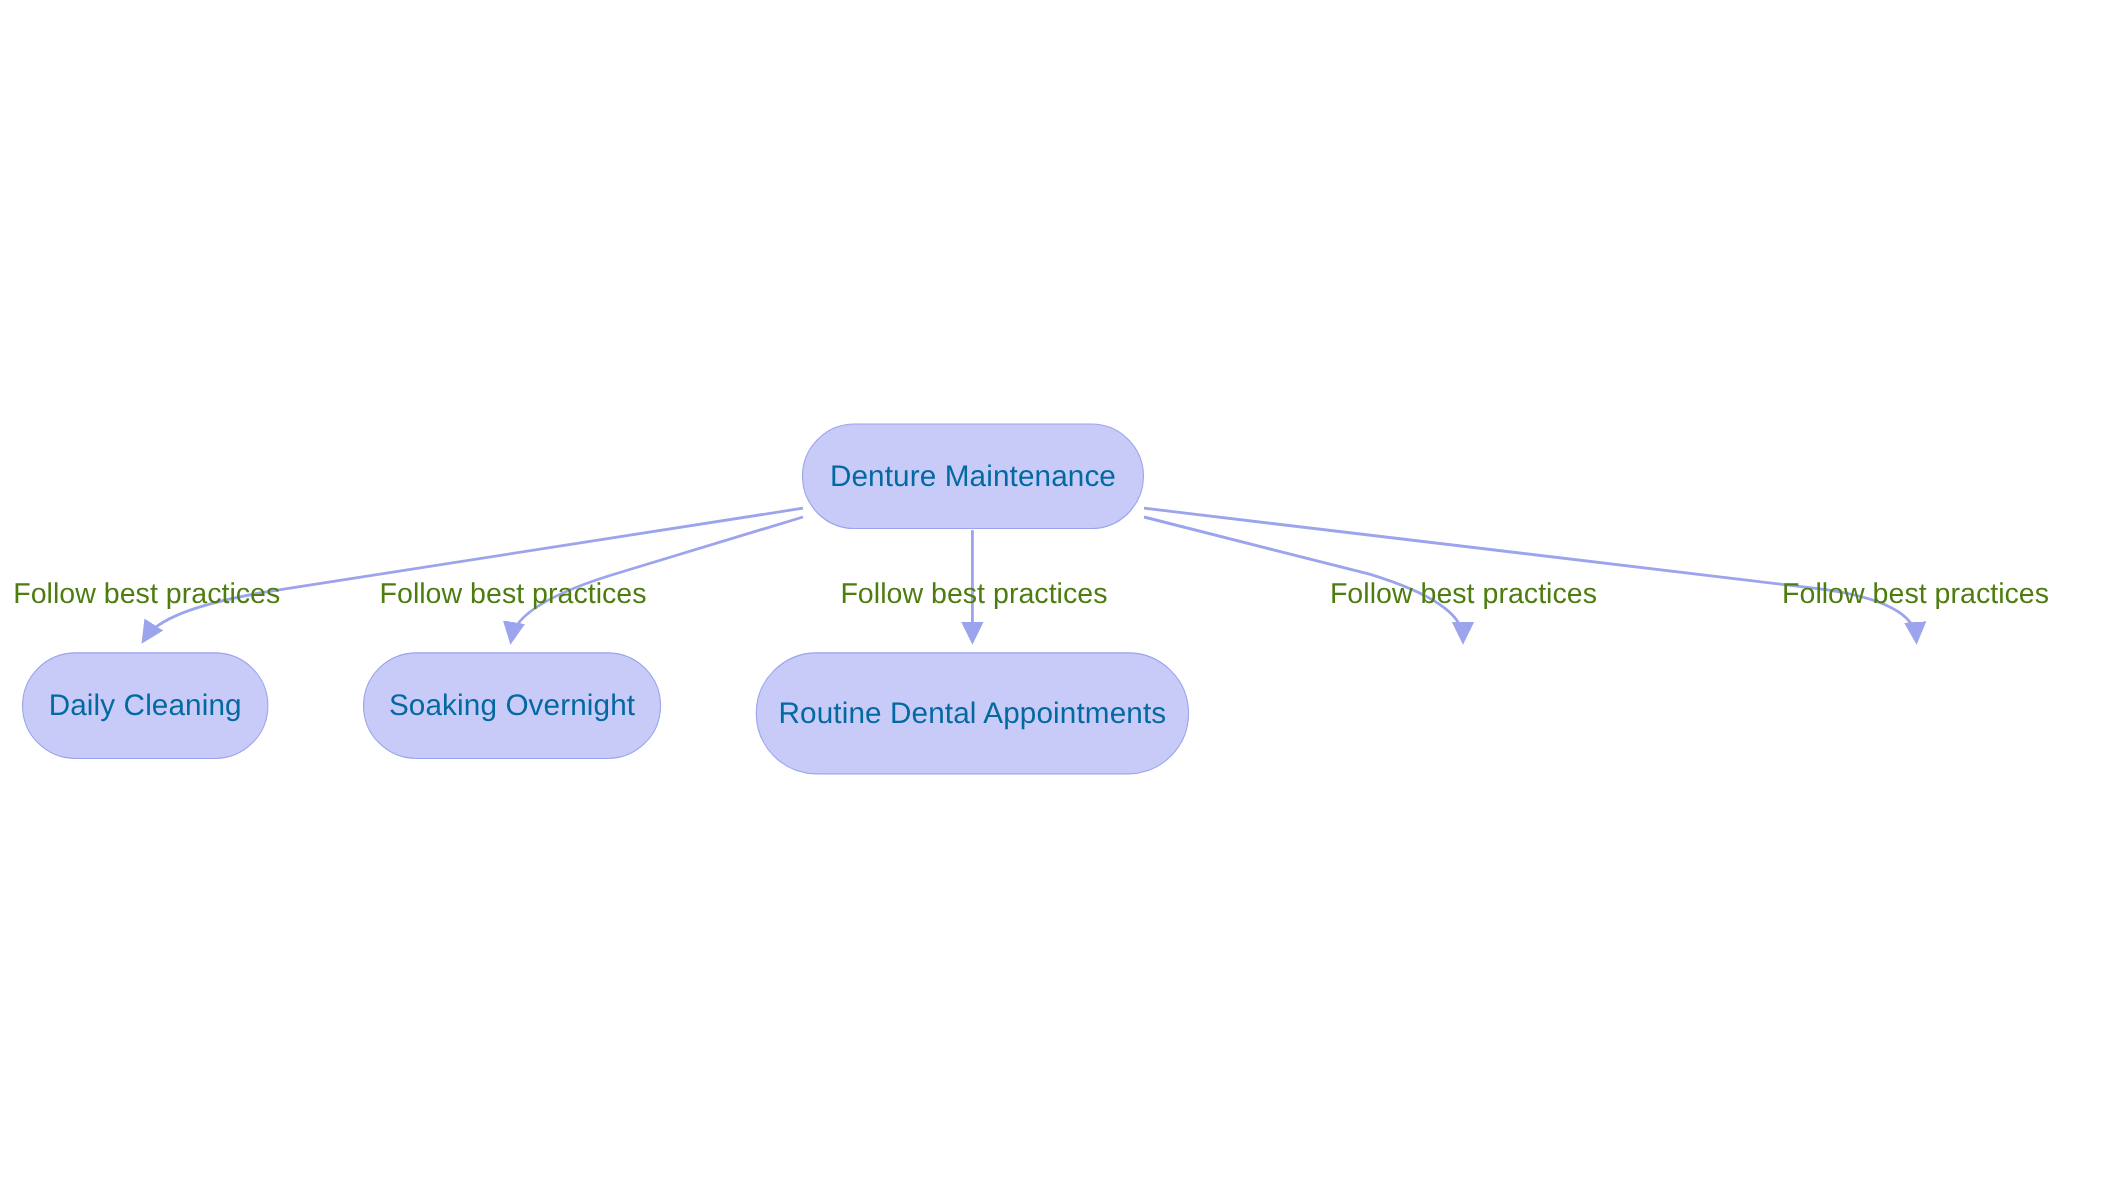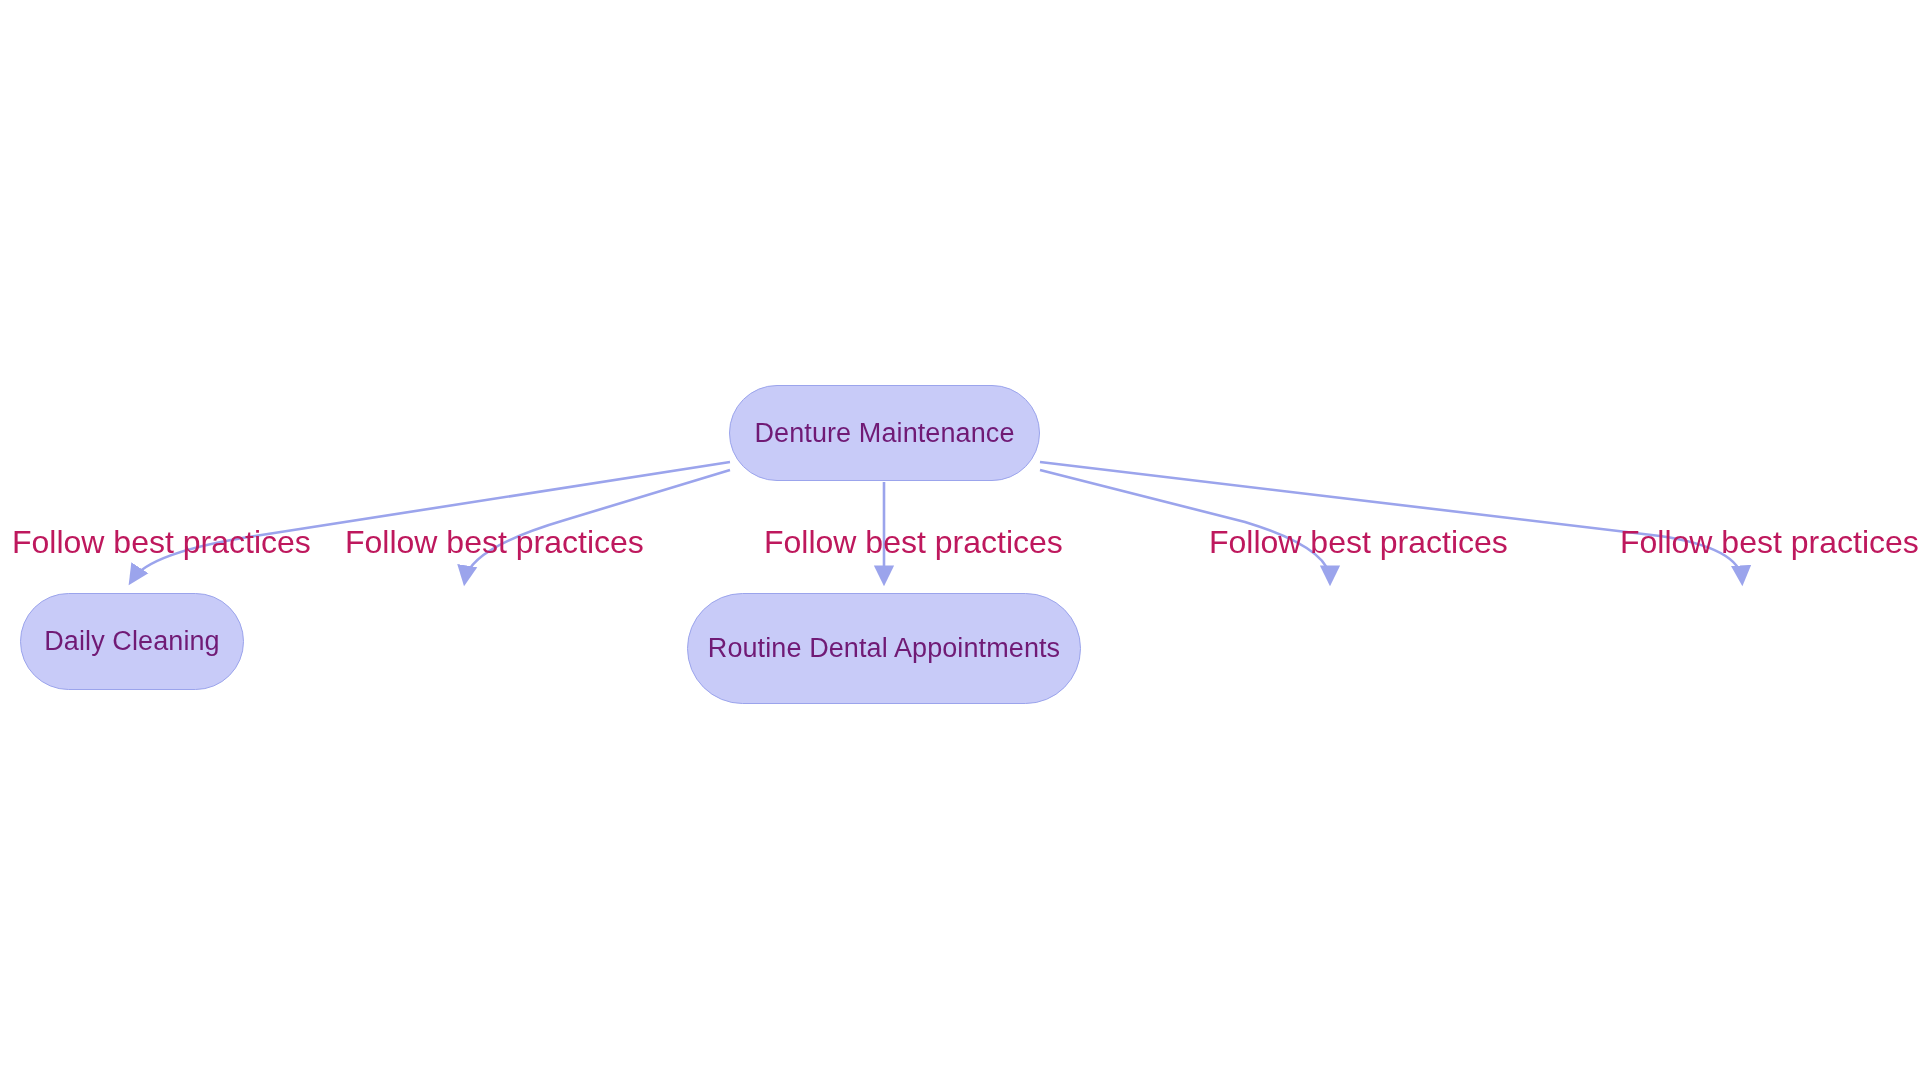--- a/index.html
+++ b/index.html
@@ -29,36 +29,36 @@
   }
   .node {
     position: absolute;
     box-sizing: border-box;
     background: #c8cbf8;
     border: 1.6px solid #9ba4ec;
     border-radius: 999px;
     display: flex;
     align-items: center;
     justify-content: center;
-    color: #701a75;
+    color: #0369a1;
     font-family: "Liberation Sans", sans-serif;
     font-size: 27px;
     font-weight: 400;
     letter-spacing: 0.1px;
     white-space: nowrap;
   }
   .node-label {
     display: block;
     line-height: 1;
   }
   .edge-label {
     position: absolute;
-    color: #be185d;
+    color: #4d7c0f;
     font-family: "Liberation Sans", sans-serif;
-    font-size: 32px;
+    font-size: 26px;
     font-weight: 400;
     line-height: 1;
     white-space: nowrap;
     background: transparent;
   }
 </style>
 </head>
 <body>
 
 <div id="flowchart-canvas">
@@ -92,20 +92,23 @@
   <div class="edge-label" style="left:764px; top:526px;">Follow best practices</div>
 
   <div class="edge-label" style="left:1209px; top:526px;">Follow best practices</div>
 
   <div class="edge-label" style="left:1620px; top:526px;">Follow best practices</div>
 
   <div class="node" style="left:20px; top:593px; width:224px; height:97px;">
     <span class="node-label">Daily Cleaning</span>
   </div>
 
+  <div class="node" style="left:330px; top:593px; width:271px; height:97px;">
+    <span class="node-label">Soaking Overnight</span>
+  </div>
 
   <div class="node" style="left:687px; top:593px; width:394px; height:111px;">
     <span class="node-label">Routine Dental Appointments</span>
   </div>
 
 
 
 </div>
 
 </body></html>

